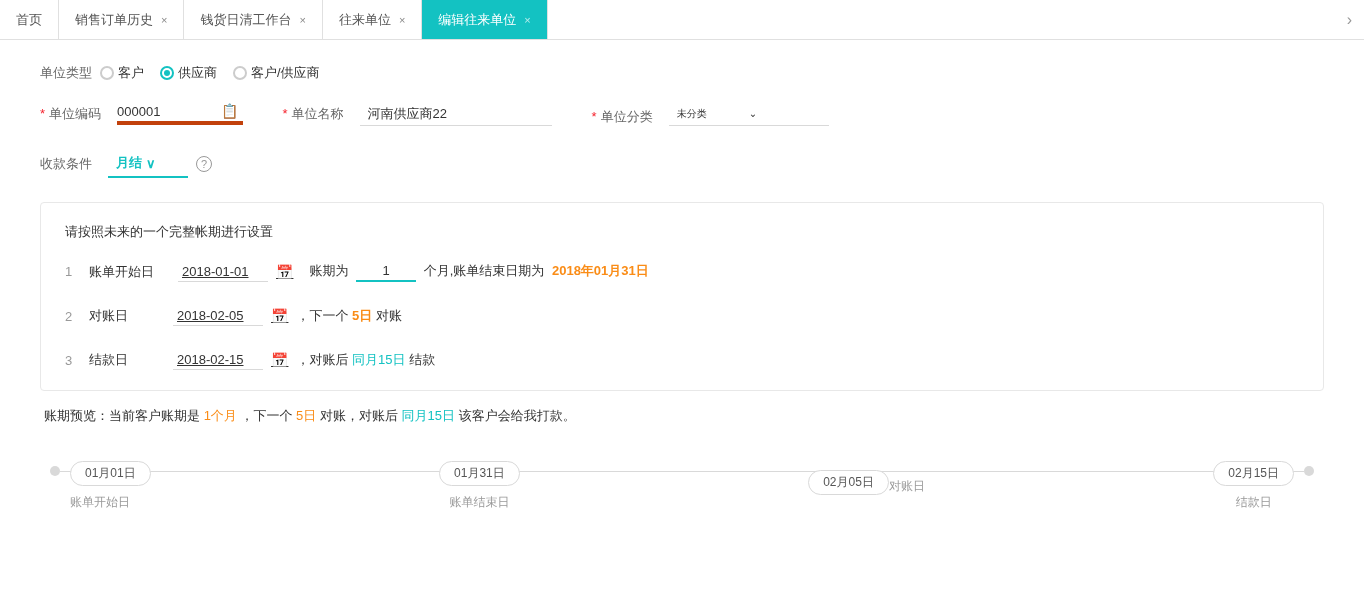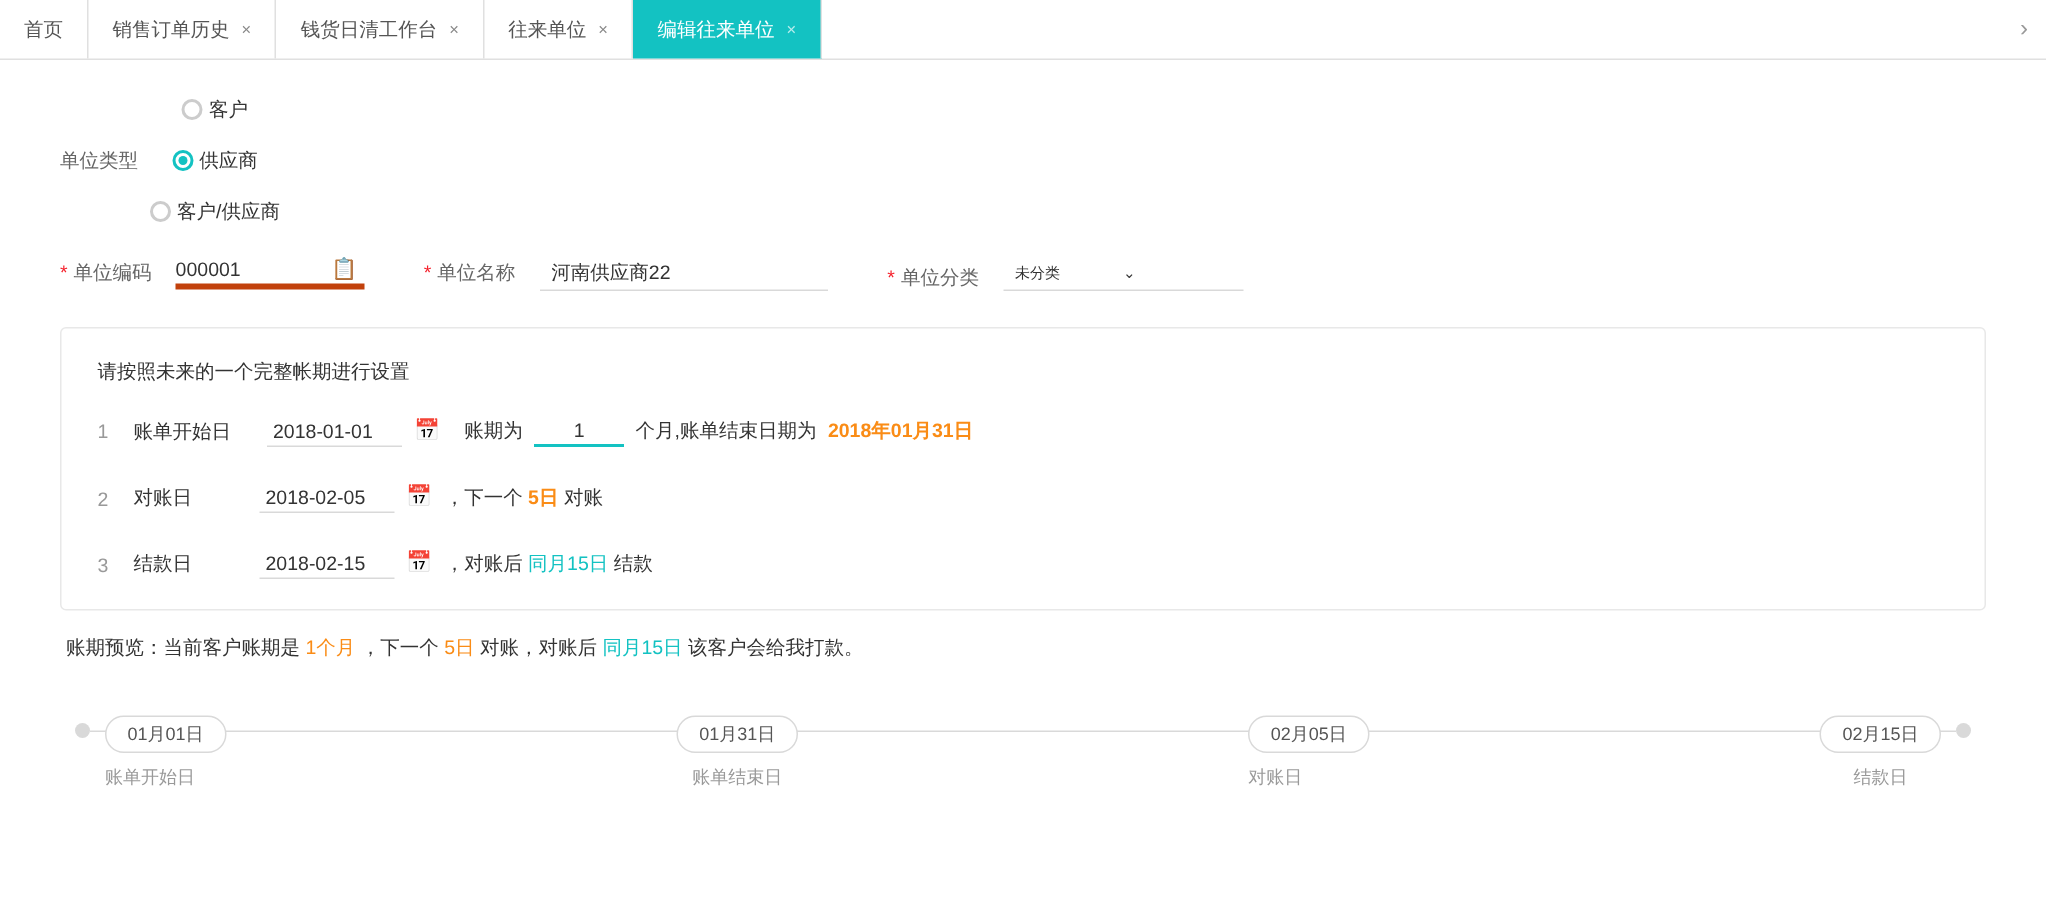--- a/index.html
+++ b/index.html
@@ -34,21 +34,21 @@
       display: flex; align-items: center; margin-bottom: 20px; gap: 0;
     }
     .form-label {
       color: #666; font-size: 13px; white-space: nowrap; margin-right: 8px;
     }
     .form-label.required::before {
       content: "*"; color: #f5222d; margin-right: 4px;
     }
 
     
-    .radio-group { display: flex; align-items: center; gap: 16px; flex-direction: column; }
+    .radio-group { display: flex; align-items: flex-start; gap: 16px; }
     .radio-item { display: flex; align-items: center; gap: 4px; cursor: pointer; }
     .radio-circle {
       width: 14px; height: 14px; border-radius: 50%; border: 2px solid #ccc;
       display: inline-flex; align-items: center; justify-content: center;
     }
     .radio-circle.checked { border-color: #13c2c2; }
     .radio-circle.checked::after {
       content: ""; width: 6px; height: 6px; border-radius: 50%; background: #13c2c2;
     }
 
@@ -94,21 +94,21 @@
 
     
     .ap-row {
       display: flex; align-items: center; margin-bottom: 24px; gap: 0;
     }
     .ap-num {
       width: 24px; color: #999; font-size: 13px; flex-shrink: 0;
     }
     .ap-label { color: #333; font-size: 13px; margin-right: 24px; min-width: 60px; }
     .ap-date-input {
-      display: flex; align-items: flex-start; gap: 8px;
+      display: flex; align-items: center; gap: 8px; text-decoration: underline;
     }
     .ap-date-input input {
       border: none; border-bottom: 1px solid #d9d9d9;
       font-size: 13px; color: #333; outline: none; background: transparent;
       width: 90px; padding: 2px 4px;
     }
     .cal-icon { color: #13c2c2; font-size: 14px; cursor: pointer; }
     .ap-desc { font-size: 13px; color: #333; margin-left: 8px; }
     .ap-desc .highlight-orange { color: #fa8c16; font-weight: bold; }
     .ap-desc .highlight-teal { color: #13c2c2; }
@@ -191,20 +191,28 @@
 
     <div style="display:flex;align-items:flex-end;gap:8px;">
       <span class="form-label required">单位分类</span>
       <div class="select-field" style="min-width:160px;">
         <span>未分类</span>
         <span class="select-arrow">⌄</span>
       </div>
     </div>
   </div>
 
+  <div class="kondition-row">
+    <span class="form-label">收款条件</span>
+    <div class="kondition-select">
+      <span>月结</span>
+      <span class="kondition-arrow"> ∨</span>
+    </div>
+    <span class="help-icon">?</span>
+  </div>
 
   <div class="card-box">
     <div class="card-title">请按照未来的一个完整帐期进行设置</div>
 
     <div class="ap-row">
       <span class="ap-num">1</span>
       <span class="ap-label">账单开始日</span>
       <div class="ap-date-input">
         <input type="text" value="2018-01-01" style="">
         <span class="cal-icon">📅</span>
@@ -269,21 +277,21 @@
       <div style="display:flex; flex-direction:column; ">
         <div style="border:1px solid #d9d9d9; border-radius:20px; padding:3px 14px; font-size:12px; color:#555; background:#fff; white-space:nowrap; margin-bottom:8px;">01月01日</div>
         <span style="font-size:12px; color:#999;">账单开始日</span>
       </div>
 
       <div style="display:flex; flex-direction:column; align-items:center;">
         <div style="border:1px solid #d9d9d9; border-radius:20px; padding:3px 14px; font-size:12px; color:#555; background:#fff; white-space:nowrap; margin-bottom:8px;">01月31日</div>
         <span style="font-size:12px; color:#999;">账单结束日</span>
       </div>
 
-      <div style="display:flex; flex-direction:column; align-items:flex-start;">
+      <div style="display:flex; flex-direction:row; align-items:center;">
         <div style="border:1px solid #d9d9d9; border-radius:20px; padding:3px 14px; font-size:12px; color:#555; background:#fff; white-space:nowrap; margin-bottom:8px;">02月05日</div>
         <span style="font-size:12px; color:#999;">对账日</span>
       </div>
 
       <div style="display:flex; flex-direction:column; align-items:center;">
         <div style="border:1px solid #d9d9d9; border-radius:20px; padding:3px 14px; font-size:12px; color:#555; background:#fff; white-space:nowrap; margin-bottom:8px;">02月15日</div>
         <span style="font-size:12px; color:#999;">结款日</span>
       </div>
     </div>
   </div>

